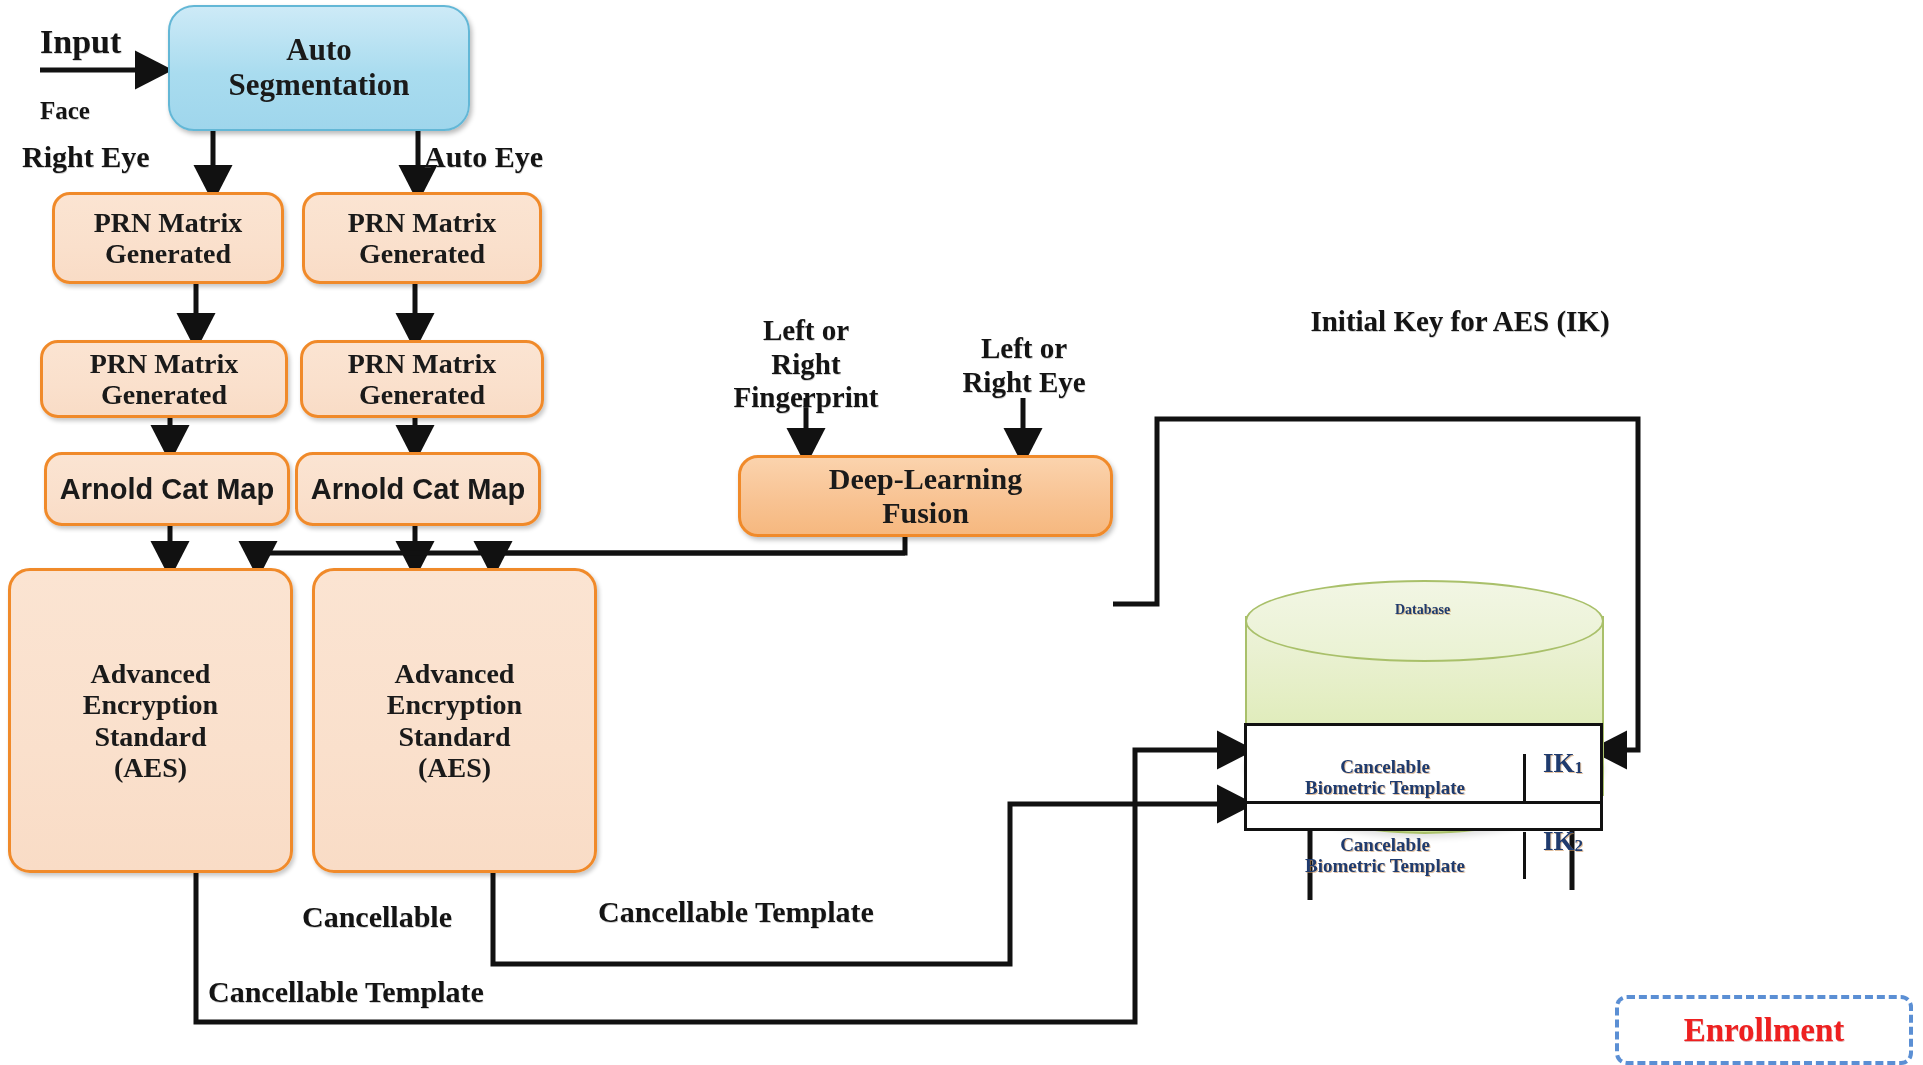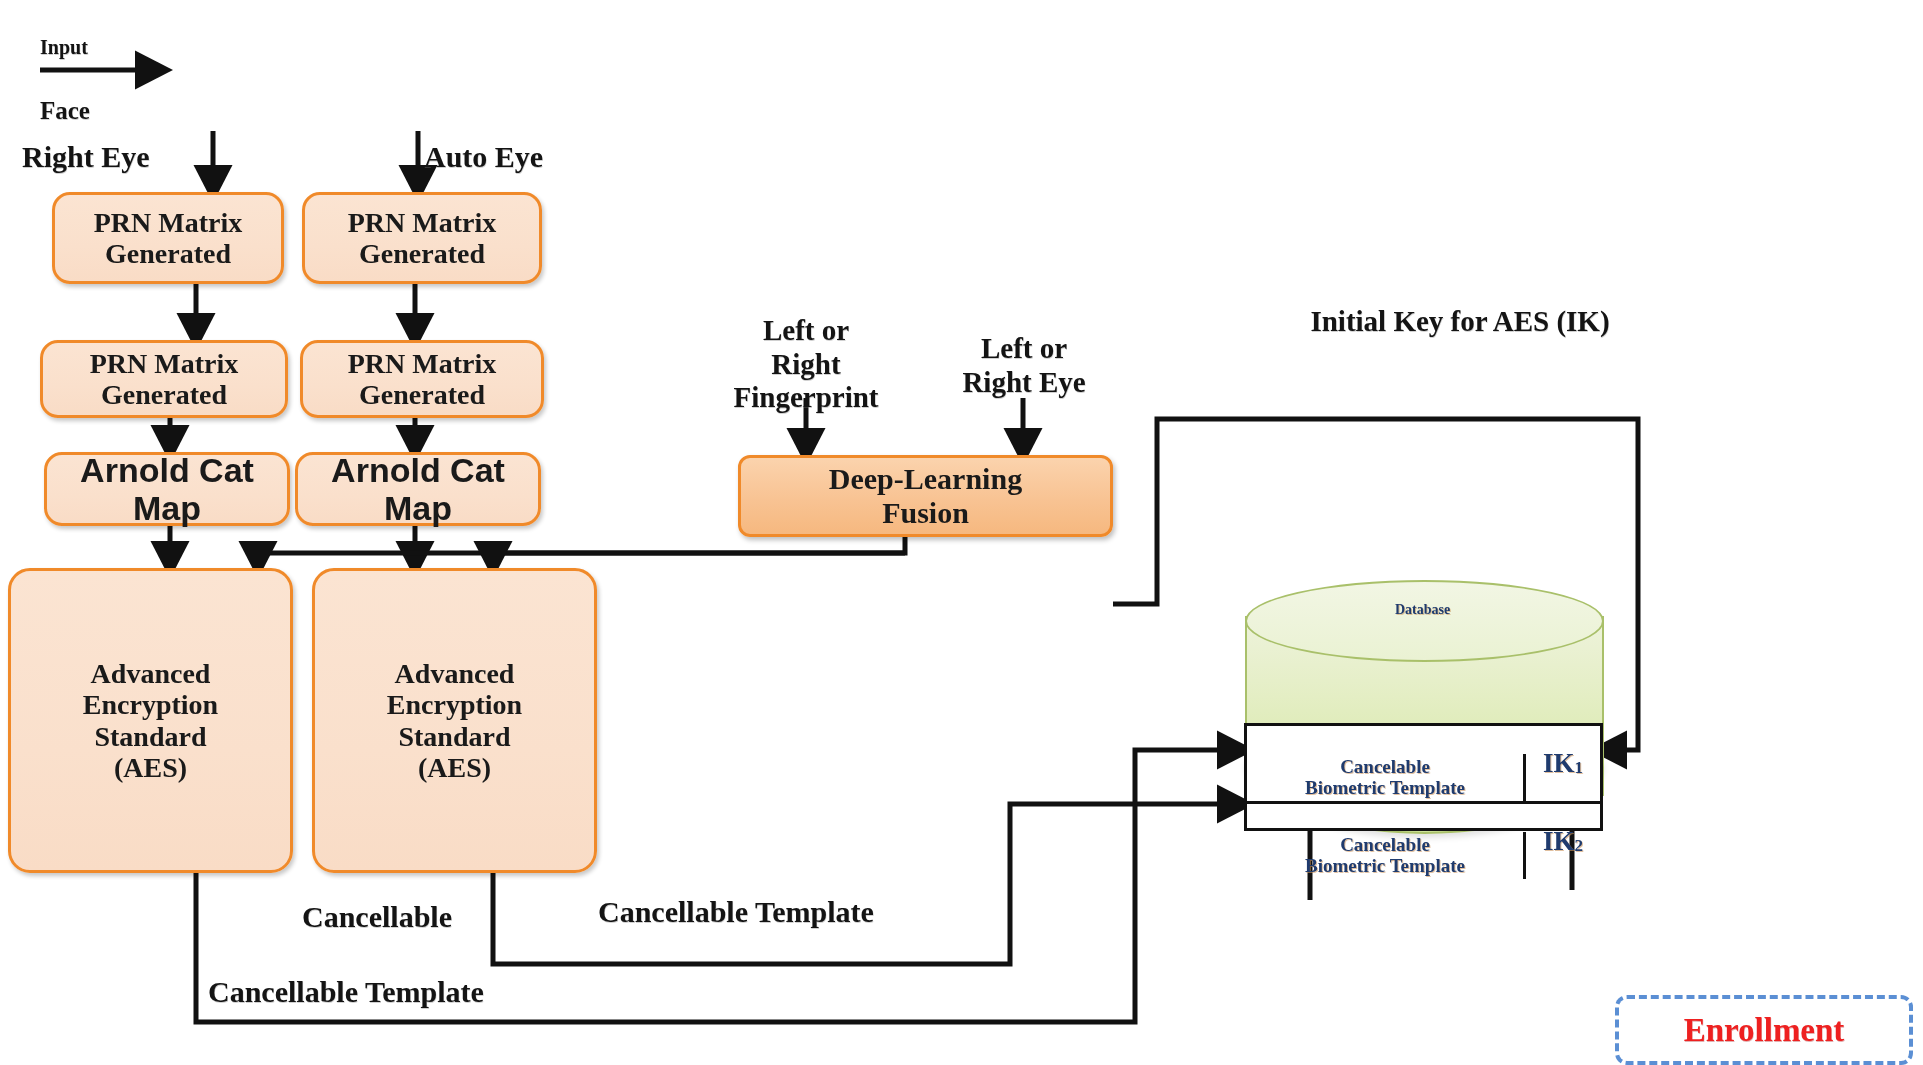--- a/index.html
+++ b/index.html
@@ -38,21 +38,21 @@
     border:3px solid #f08a2a;
     box-shadow:2px 3px 4px rgba(0,0,0,.22);
     font-size:28px;
   }
   .peach-dark{
     background:linear-gradient(180deg,#fbd3ad 0%,#f8c393 55%,#f6b87f 100%);
     border:3px solid #f08a2a;
     box-shadow:2px 3px 5px rgba(0,0,0,.26);
     font-size:30px;
   }
-  .sans{font-family:"Liberation Sans", sans-serif;font-weight:bold;font-size:34px;}
+  .sans{font-family:"Liberation Sans", sans-serif;font-weight:bold;font-size:29px;}
 
   
   .flabel{
     position:absolute;
     font-family:"Liberation Serif", serif;
     font-weight:bold;
     color:#141414;
     line-height:1.16;
     text-align:center;
     z-index:5;
@@ -181,20 +181,24 @@
 
       <path d="M196,872 L196,1022 L1135,1022 L1135,750 L1244,750"></path>
     </g>
 
     <g stroke="#111" stroke-width="5" fill="none">
       <path d="M1310,806 L1310,900"></path>
       <path d="M1572,806 L1572,890"></path>
     </g>
   </svg>
 
+  <div class="node blue" style="left:168px;top:5px;width:302px;height:126px;">
+    <span class="lbl" style="white-space: pre-line;">Auto
+Segmentation</span>
+  </div>
 
   <div class="node peach" style="left:52px;top:192px;width:232px;height:92px;">
     <span class="lbl" style="white-space: pre-line;">PRN Matrix
 Generated</span>
   </div>
 
   <div class="node peach" style="left:302px;top:192px;width:240px;height:92px;">
     <span class="lbl" style="white-space: pre-line;">PRN Matrix
 Generated</span>
   </div>
@@ -210,21 +214,21 @@
   </div>
 
   <div class="node peach sans" style="left:44px;top:452px;width:246px;height:74px;">
     <span class="lbl">Arnold Cat Map</span>
   </div>
 
   <div class="node peach sans" style="left:295px;top:452px;width:246px;height:74px;">
     <span class="lbl">Arnold Cat Map</span>
   </div>
 
-  <div class="node peach-dark" style="left:738px;top:455px;width:375px;height:82px;border-radius:12px;">
+  <div class="node peach-dark" style="left:738px;top:455px;width:375px;height:82px;border-radius:20px;">
     <span class="lbl" style="white-space: pre-line;">Deep-Learning
 Fusion</span>
   </div>
 
   <div class="node peach" style="left:8px;top:568px;width:285px;height:305px;border-radius:22px;">
     <span class="lbl" style="white-space: pre-line;">Advanced
 Encryption
 Standard
 (AES)</span>
   </div>
@@ -255,21 +259,21 @@
     <div class="db-row">
       <div class="db-cell-name" style="white-space: pre-line;">Cancelable
 Biometric Template</div>
       <div class="db-cell-key">
         <span>IK</span>
           <sub>2</sub>
       </div>
     </div>
   </div>
 
-  <div class="flabel left" style="left:40px;top:22px;font-size:20px;margin-top:14px;">Input</div>
+  <div class="flabel left" style="left:40px;top:22px;font-size:34px;">Input</div>
 
   <div class="flabel left" style="left:40px;top:80px;font-size:25px;margin-top:16px;">Face</div>
 
   <div class="flabel left" style="left:22px;top:140px;font-size:30px;">Right Eye</div>
 
   <div class="flabel left" style="left:424px;top:140px;font-size:30px;">Auto Eye</div>
 
   <div class="flabel" style="left: 686px; top: 314px; width: 240px; font-size: 29px; white-space: pre-line;">Left or
 Right
 Fingerprint</div>

